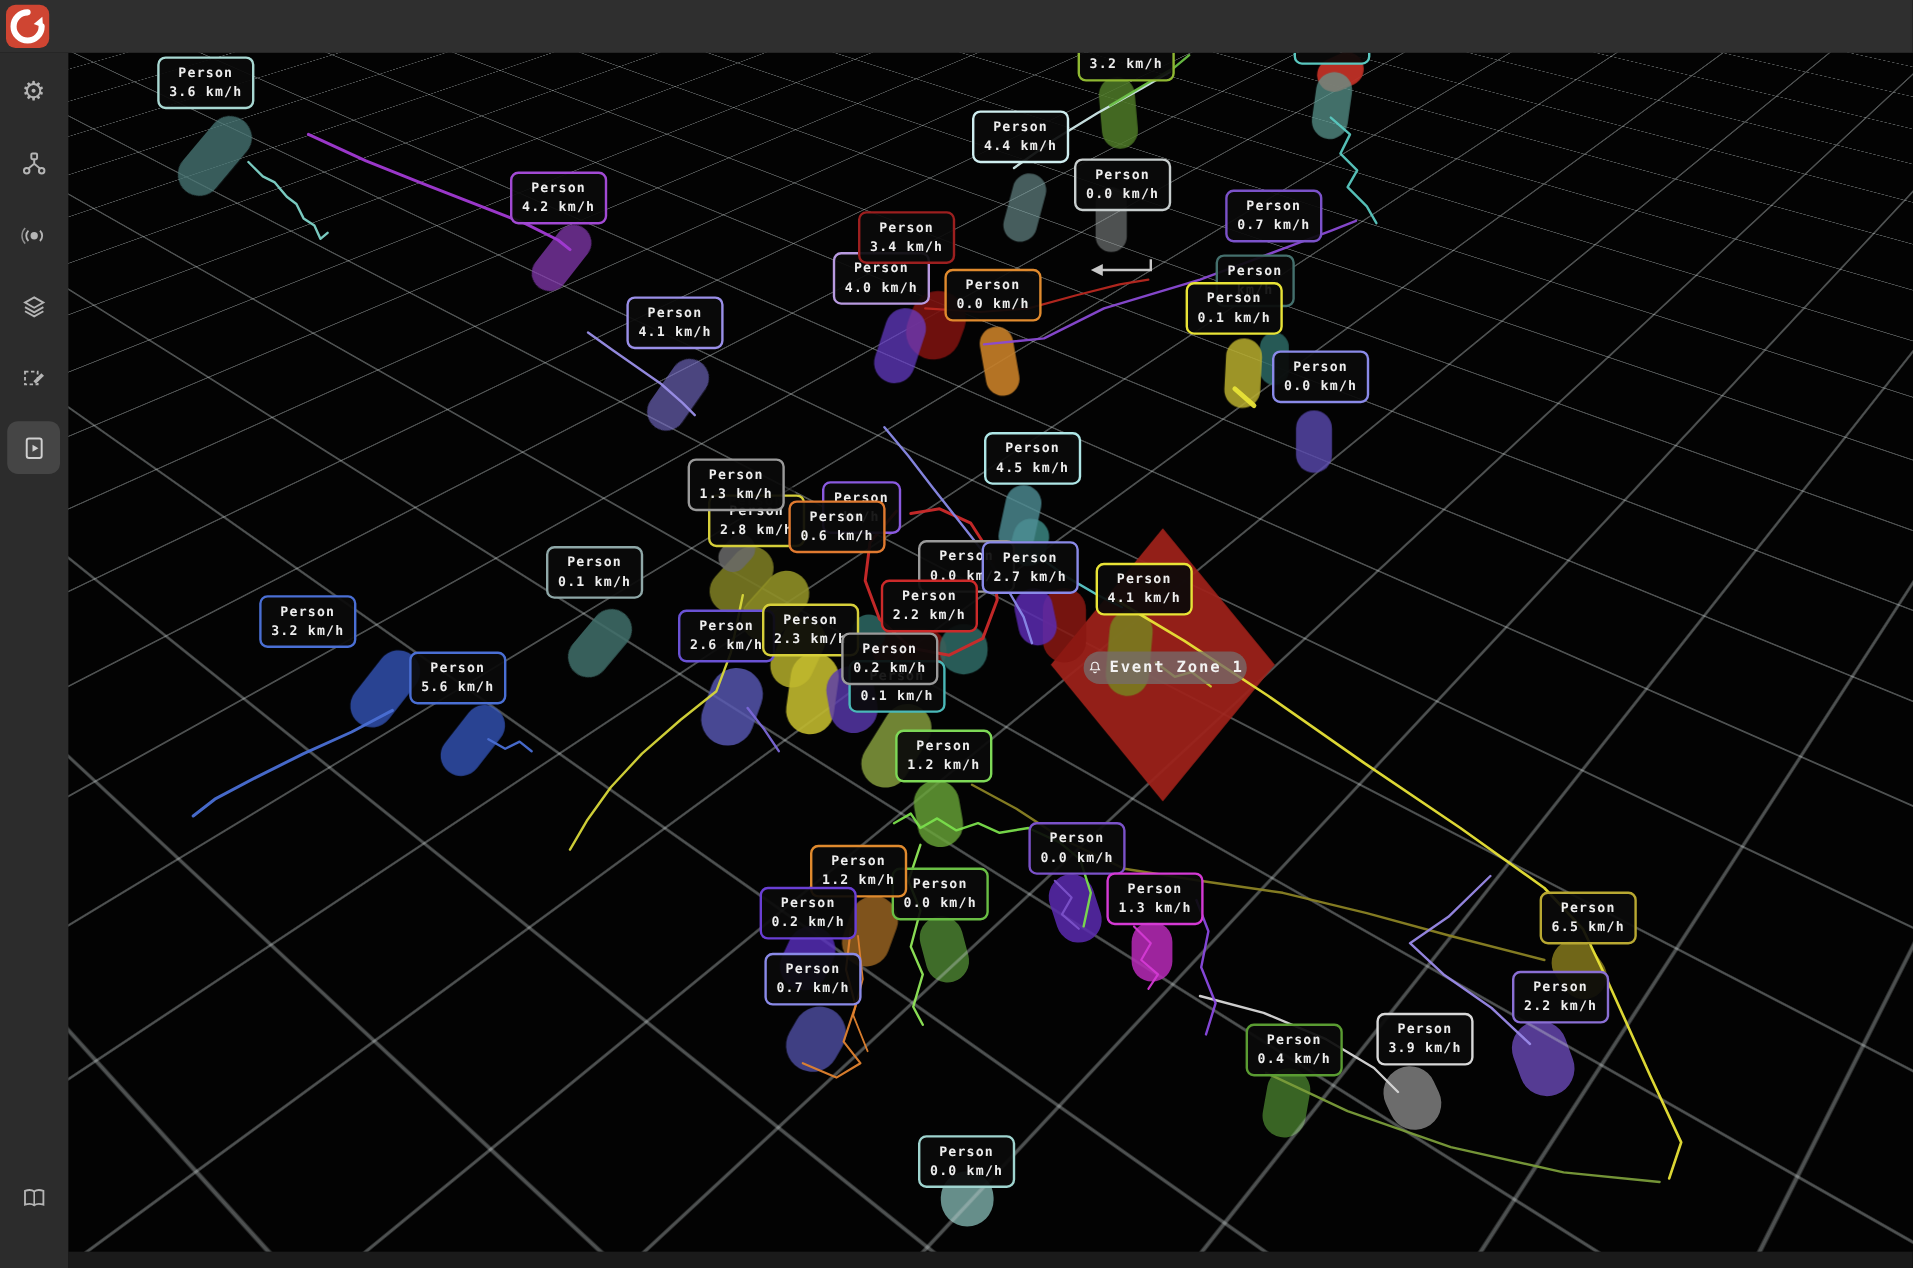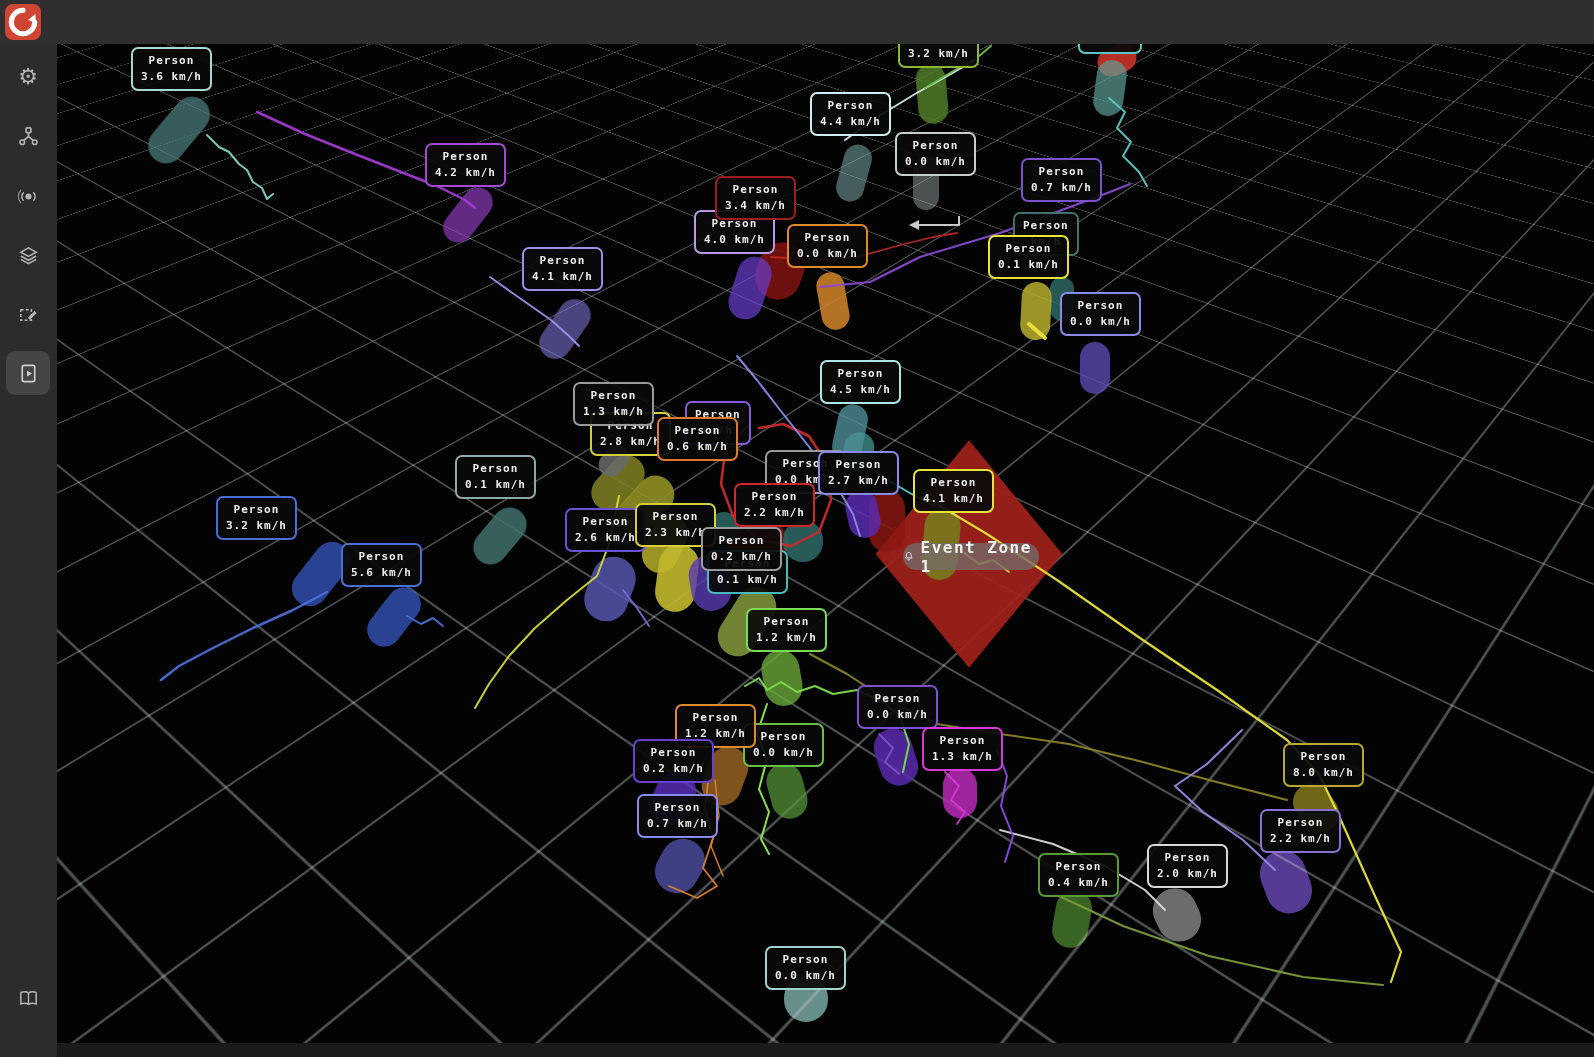--- a/index.html
+++ b/index.html
@@ -28,21 +28,21 @@
   #event-zone{position:absolute;left:846px;top:444px;width:132px;height:132px;
         transform:scaleY(1.22) rotate(45deg);background:#9e211a;opacity:.93;z-index:1;}
   .traj{position:absolute;left:0;top:0;width:1537px;height:999px;z-index:4;pointer-events:none;}
   .blob{position:absolute;z-index:2;}
   .cyl{position:absolute;z-index:3;}
   .plabel{position:absolute;z-index:10;background:rgba(10,10,10,0.92);border:2px solid #888;
           border-radius:7px;padding:4px 8px;text-align:center;color:#ededed;
           font-size:11px;font-weight:bold;letter-spacing:1px;line-height:16px;white-space:nowrap;}
   #zone-pill{position:absolute;left:846px;top:499px;width:136px;height:27px;z-index:50;
           background:rgba(118,108,106,0.78);border-radius:14px;display:flex;align-items:center;
-          justify-content:center;gap:6px;color:#f2f2f2;font-size:16px;font-weight:bold;letter-spacing:1.5px;}
+          justify-content:center;gap:6px;color:#f2f2f2;font-size:13px;font-weight:bold;letter-spacing:1.5px;}
   
   #bottombar{position:absolute;left:57px;top:1043px;width:1537px;height:14px;background:#1a1a1a;z-index:28;}
 </style>
 </head>
 <body>
 
 <div id="app">
 
   <div id="topbar">
     <div id="logo">
@@ -332,29 +332,29 @@
       <div class="plabel" style="left: 865px; top: 683px; border-color: rgb(212, 58, 212);">
         <div>Person</div>
         <div>1.3 km/h</div>
       </div>
       <div class="plabel" style="left: 580px; top: 750px; border-color: rgb(138, 138, 232);">
         <div>Person</div>
         <div>0.7 km/h</div>
       </div>
       <div class="plabel" style="left: 1226px; top: 699px; border-color: rgb(184, 168, 50);">
         <div>Person</div>
-        <div>8.0 km/h</div>
+        <div>6.5 km/h</div>
       </div>
       <div class="plabel" style="left: 1203px; top: 765px; border-color: rgb(138, 111, 212);">
         <div>Person</div>
         <div>2.2 km/h</div>
       </div>
       <div class="plabel" style="left: 1090px; top: 800px; border-color: rgb(216, 216, 216);">
         <div>Person</div>
-        <div>2.0 km/h</div>
+        <div>3.9 km/h</div>
       </div>
       <div class="plabel" style="left: 981px; top: 809px; border-color: rgb(90, 156, 50);">
         <div>Person</div>
         <div>0.4 km/h</div>
       </div>
       <div class="plabel" style="left: 708px; top: 902px; border-color: rgb(159, 212, 207);">
         <div>Person</div>
         <div>0.0 km/h</div>
       </div>
     </div>

